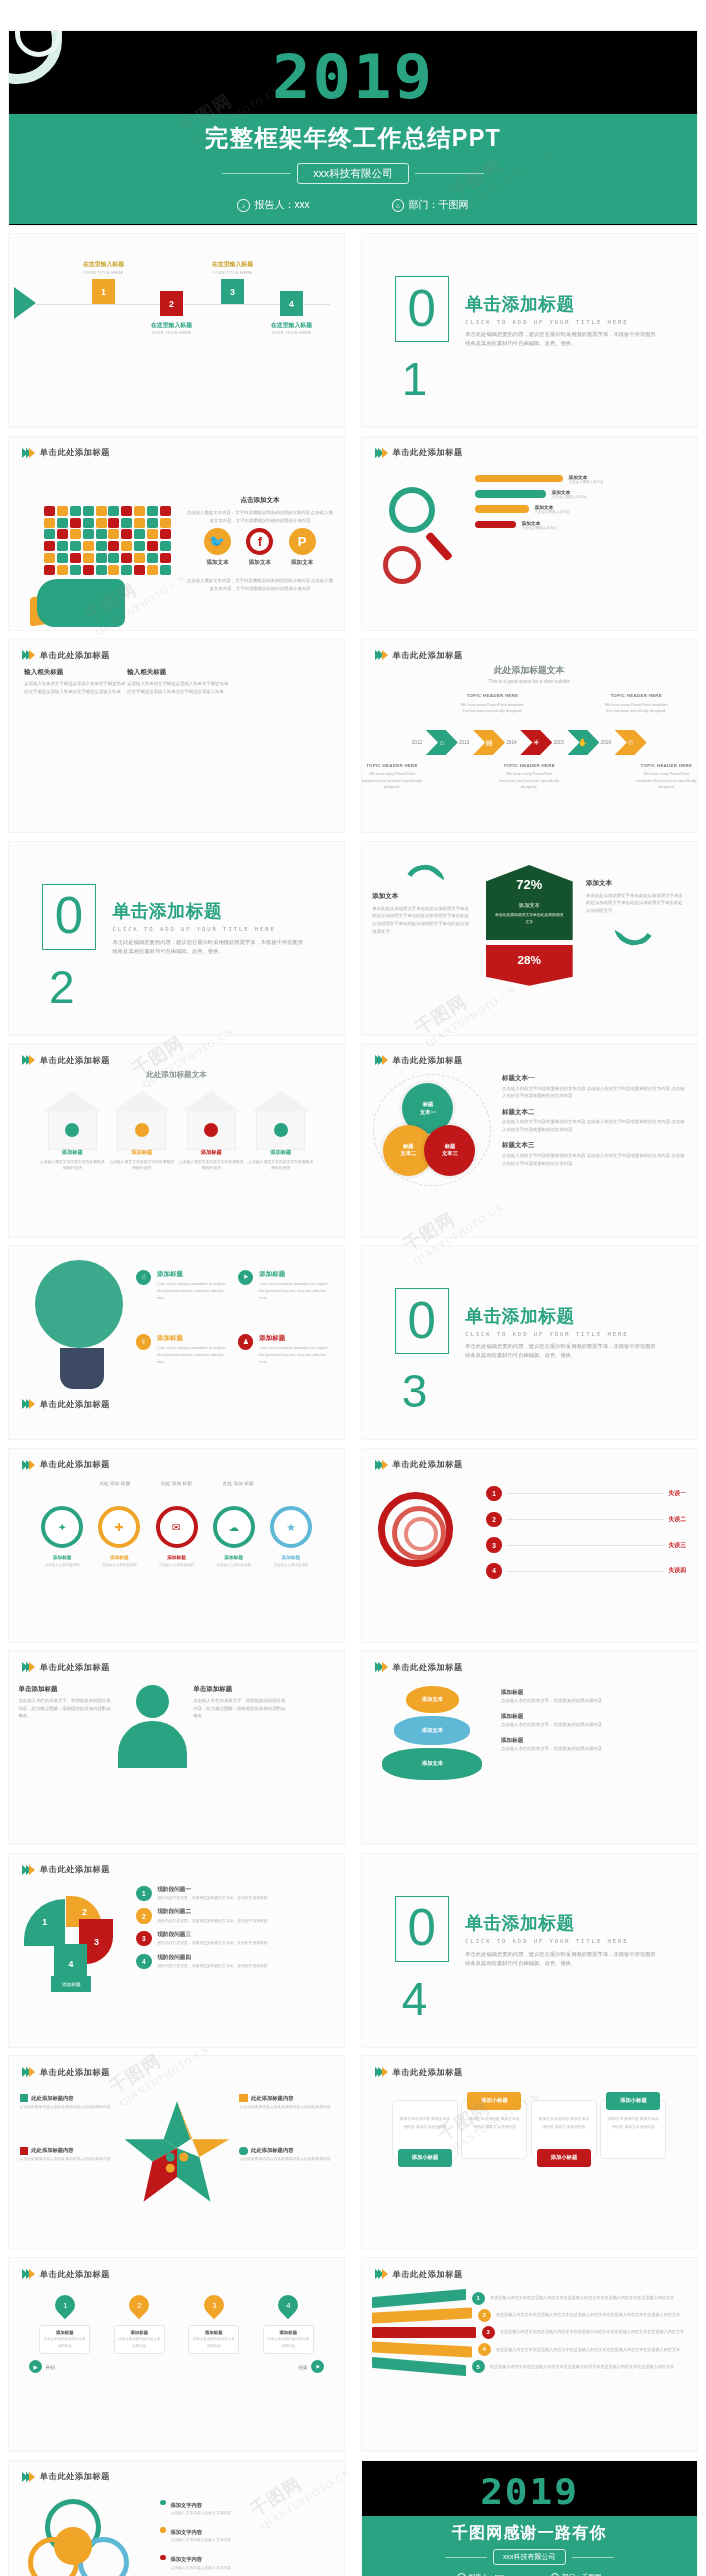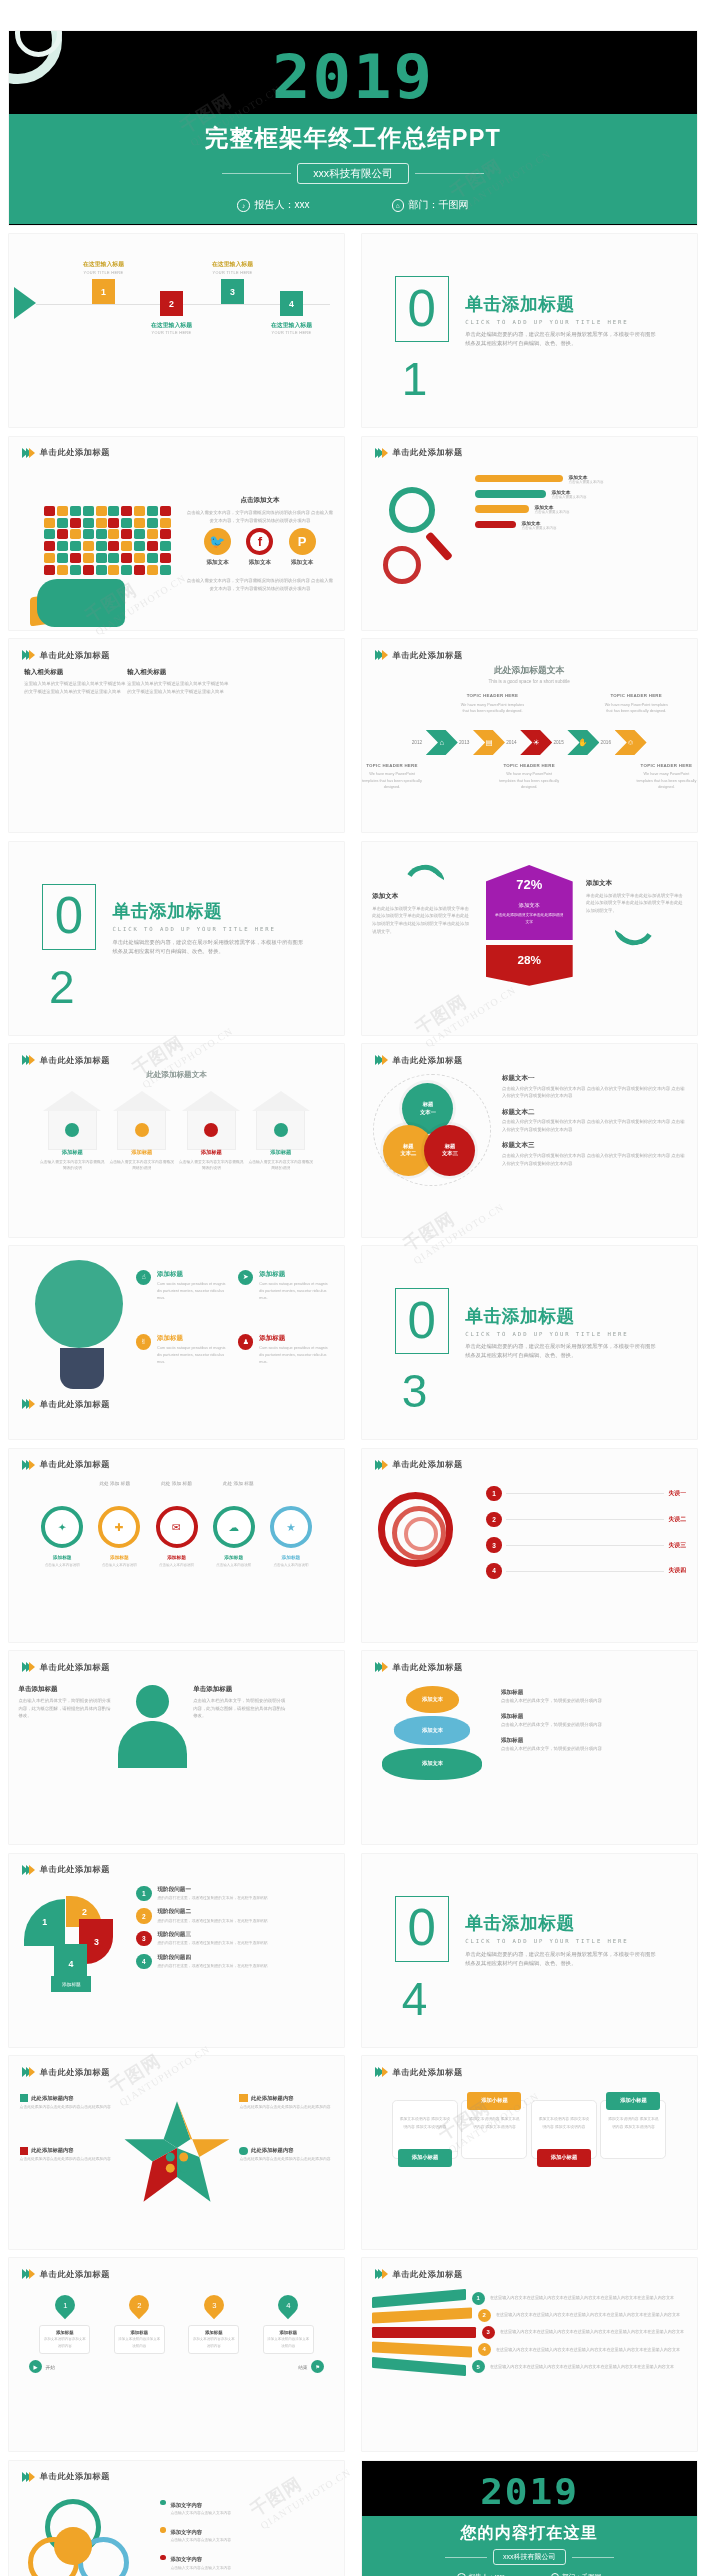--- a/index.html
+++ b/index.html
@@ -139,21 +139,21 @@
   .tl .cv { position:relative; width:32px; height:25px; }
   .tl .cv .sh { position:absolute; inset:0; clip-path: polygon(0 0, 62% 0, 100% 50%, 62% 100%, 0 100%, 38% 50%); }
   .tl .cv .ghost { position:absolute; left:9.4px; top:0; bottom:0; width:32px;
      clip-path: polygon(0 0, 62% 0, 100% 50%, 62% 100%, 0 100%, 38% 50%); background:#f0f0f0; z-index:-1;}
   .tl .cv .gl { position:absolute; left:50%; top:50%; transform:translate(-50%,-50%); color:#fff; font-size:7.6px; }
   .tlcap { font-size:3.8px; color:#b0b0b0; line-height:1.7; width:64px; text-align:center;}
   .tlcap b { display:block; font-size:4.4px; color:#7a7a7a; letter-spacing:0.3px; margin-bottom:1.8px;}
 
   
   .pent { width:87px; margin:0 auto; }
-  .pent .top { background:#a21caf; clip-path: polygon(50% 0, 100% 22%, 100% 100%, 0 100%, 0 22%);
+  .pent .top { background:#14532d; clip-path: polygon(50% 0, 100% 22%, 100% 100%, 0 100%, 0 22%);
      height:75px; color:#fff; text-align:center; padding-top:11.8px; }
   .pent .top .v { font-size:13px; font-weight:700; }
   .pent .top .l { font-size:5.3px; margin-top:10.6px; }
   .pent .top .d { font-size:3.8px; margin-top:2.9px; line-height:1.7; padding:0 8.2px; opacity:.95;}
   .pent .bot { background:#c01818; clip-path: polygon(0 0, 100% 0, 100% 78%, 50% 100%, 0 78%);
      height:41px; margin-top:4.7px; color:#fff; text-align:center; padding-top:8.2px; font-size:11.8px; font-weight:700;}
   .cArrow { width:41px; height:20px; border:5.3px solid #2aa382; border-bottom-color:transparent;
      border-left-color:transparent; border-radius:50% 50% 0 0 / 100% 100% 0 0; }
 
   
@@ -1227,21 +1227,21 @@
               <span><b>添加文字内容</b><p>点击输入文本内容点击输入文本内容</p></span>
             </div>
 
         </div>
       </div>
     </div>
 
     <div class="slide half cover">
       <div class="cover-year" style="font-size:36px;padding-top:13px">2019</div>
       <div class="cover-band" style="padding:7px 0 9.4px;margin-top:5.9px">
-        <div class="cover-title" style="font-size:16px">您的内容打在这里</div>
+        <div class="cover-title" style="font-size:16px">千图网感谢一路有你</div>
         <div class="cover-sub-row" style="margin-top:5.9px">
           <span class="cover-rule" style="width:42px"></span>
           <span class="cover-company" style="font-size:7px;padding:1.8px 9.4px">xxx科技有限公司</span>
           <span class="cover-rule" style="width:42px"></span>
         </div>
         <div class="cover-meta" style="gap:46px;margin-top:8.2px;font-size:6.5px">
           <span class="itm">
             <span class="ic" style="width:8.8px;height:8.8px;font-size:4.7px;margin-right:2.9px">♪</span>
             <span>报告人：xxx</span>
           </span>

